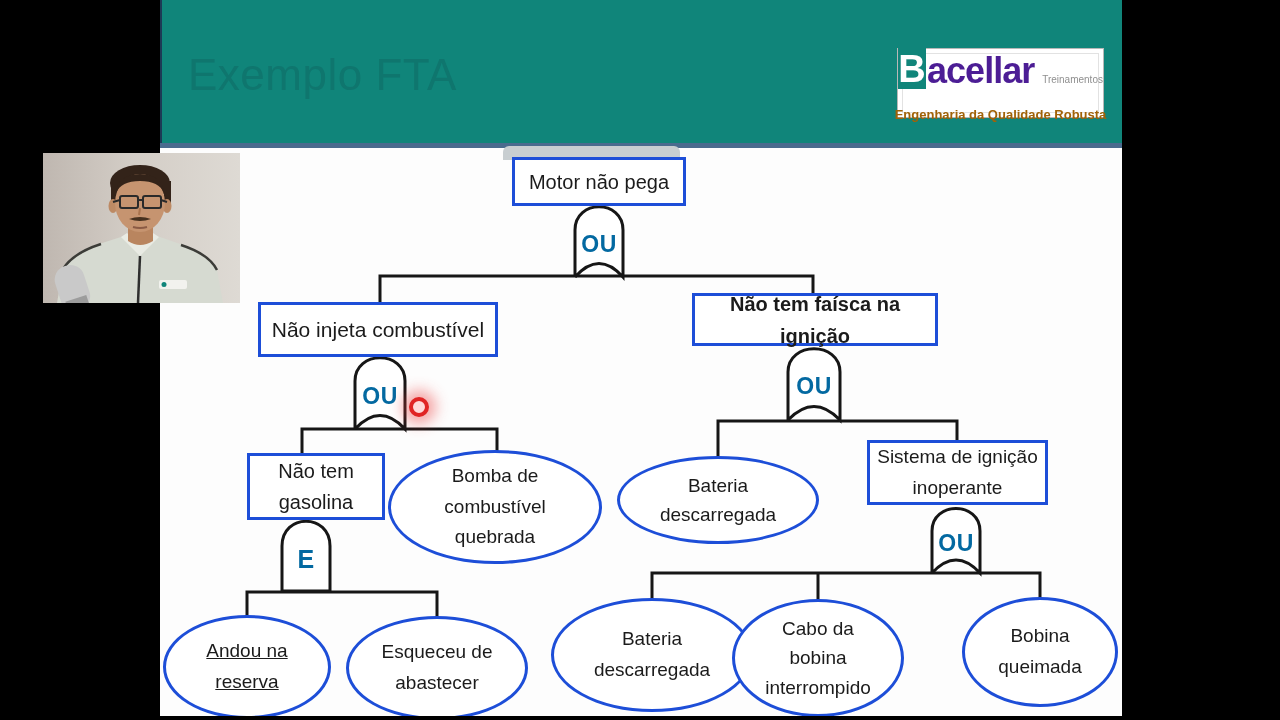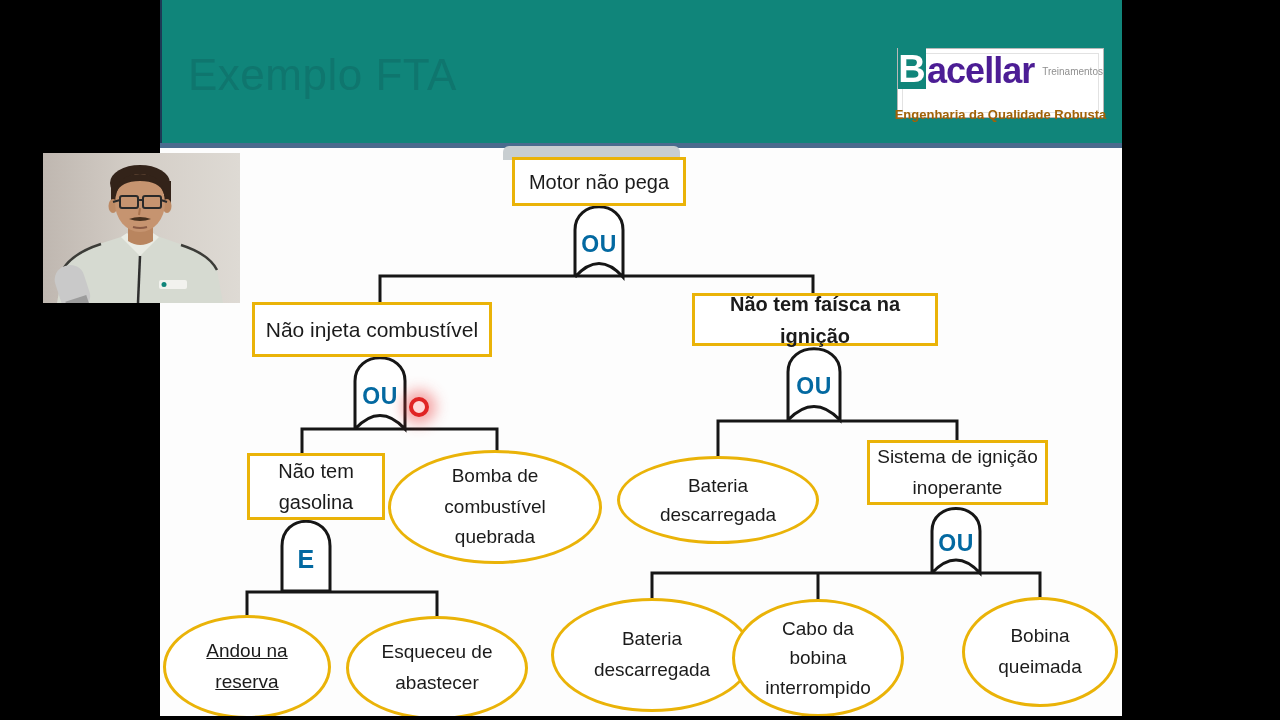--- a/index.html
+++ b/index.html
@@ -33,31 +33,31 @@
   .logo-inner{
     width:197px;height:60px;border:1px solid #e2e2e2;box-sizing:border-box;
     display:flex;flex-direction:column;align-items:center;justify-content:center;
   }
   .brand-row{display:flex;align-items:flex-end;line-height:1;margin-top:2px;}
   .brand-b{
     display:inline-block;width:28px;height:42px;background:#10857a;
     color:#fff;font-size:38px;font-weight:600;text-align:center;line-height:44px;
   }
   .brand-rest{color:#4c1d95;font-size:36px;font-weight:600;letter-spacing:-1px;margin-left:1px;}
-  .brand-small{color:#8f8f8f;font-size:10px;margin-left:8px;margin-bottom:12px;}
+  .brand-small{color:#8f8f8f;font-size:10px;margin-left:8px;margin-bottom:4px;}
   .brand-tagline{color:#a16207;font-size:13px;font-weight:bold;margin-top:18px;white-space:nowrap;}
   
   .top-tab{
     position:absolute;left:343px;top:146px;width:177px;height:14px;
     background:#c8ced1;border-radius:6px 6px 0 0;
   }
   
   .diagram-svg{position:absolute;left:0;top:0;width:962px;height:716px;pointer-events:none;}
   .tbox{
-    position:absolute;background:#fff;border:3px solid #eab308;box-sizing:border-box;
+    position:absolute;background:#fff;border:3px solid #1d4ed8;box-sizing:border-box;
     display:flex;align-items:center;justify-content:center;text-align:center;
     color:#1b1b1b;font-size:20px;line-height:1.6;white-space:pre-line;
   }
   .ellipse{border-radius:50%;font-size:19px;line-height:1.62;}
   .gate-label{
     position:absolute;transform:translate(-50%,-50%);
     color:#0369a1;font-weight:bold;font-size:23px;letter-spacing:0.5px;
   }
   .gate-label.and{font-size:25px;}
   
@@ -115,21 +115,21 @@
 
       <path d="M628 420 L628 372 C628 341 680 341 680 372 L680 420 Q654 393 628 420"></path>
 
       <path d="M772 573 L772 531 C772 501 820 501 820 531 L820 573 Q796 547 772 573"></path>
 
       <path d="M122 591 L122 546 C122 513 170 513 170 546 L170 591 Z"></path>
     </g>
   </svg>
 
   <div class="tbox" style="left:352px;top:157px;width:174px;height:49px;">Motor não pega</div>
-  <div class="tbox" style="left:92px;top:302px;width:240px;height:55px;font-size:21px;">Não injeta combustível</div>
+  <div class="tbox" style="left:98px;top:302px;width:240px;height:55px;font-size:21px;">Não injeta combustível</div>
   <div class="tbox" style="left:532px;top:293px;width:246px;height:53px;font-weight:bold;">Não tem faísca na ignição</div>
   <div class="tbox" style="left:68px;top:453px;width:138px;height:67px;line-height:1.55;margin-left:19px;">Não tem
 gasolina</div>
   <div class="tbox" style="left:707px;top:440px;width:181px;height:65px;font-size:19px;line-height:1.6;">Sistema de ignição
 inoperante</div>
 
   <div class="tbox ellipse" style="left:228px;top:450px;width:214px;height:114px;">Bomba de
 combustível
 quebrada</div>
   <div class="tbox ellipse" style="left:457px;top:456px;width:202px;height:88px;line-height:1.55;">Bateria

